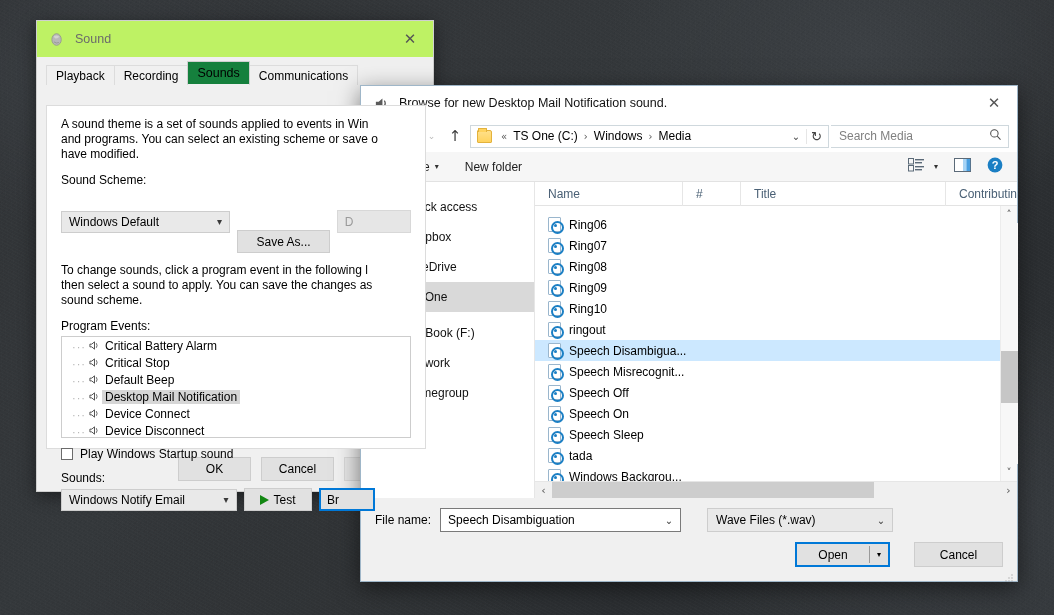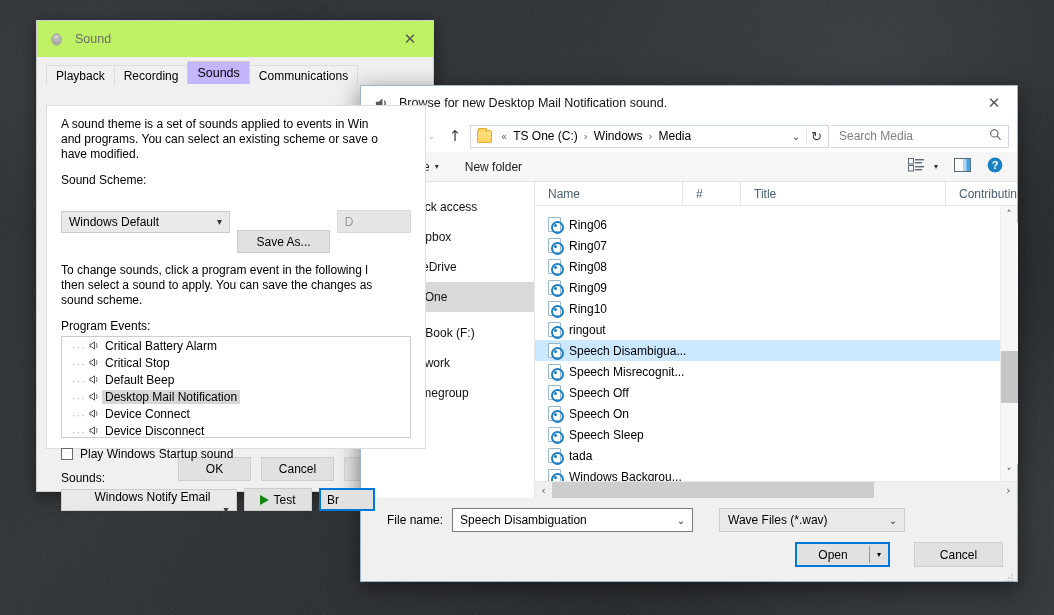--- a/index.html
+++ b/index.html
@@ -56,21 +56,21 @@
   .tabstrip{
     position:relative; height:22px; margin:5px 0 0 9px;
     display:flex; align-items:flex-end; font-size:12px; color:#000;
   }
   .tab{
     height:20px; padding:0 9px; display:flex; align-items:center;
     border:1px solid #dcdcdc; border-bottom:none; background:#f0f0f0;
     margin-right:-1px; position:relative; top:1px;
   }
   .tab.active{
-    background:#c4b5fd; height:23px; top:0; border-color:#d0d0d0; z-index:3;
+    background:#15803d; height:23px; top:0; border-color:#d0d0d0; z-index:3;
     font-size:12.5px;
   }
   .tabbody{
     position:absolute; left:9px; top:84px; width:380px; height:344px;
     background:#fff; border:1px solid #dcdcdc; z-index:1;
   }
   .sd-body{ position:absolute; left:0; top:0; right:0; bottom:0; padding:11px 14px; font-size:12px; color:#000; }
   .sd-p { line-height:15px; margin:0 0 11px 0; }
   .sd-label{ margin:0 0 3px 0; }
 
@@ -219,21 +219,21 @@
     width:17px; background:#f7f7f7; border-left:1px solid #ececec;
     display:flex; flex-direction:column; align-items:center; flex:none; position:relative;
   }
   .vs-arrow{ height:17px;width:17px;display:flex;align-items:center;justify-content:center;
              color:#555;font-size:10px;font-family:"DejaVu Sans",sans-serif;}
   .vs-track{ flex:1; width:17px; position:relative; background:#f7f7f7;}
   .vs-thumb{ position:absolute; left:0; width:17px; background:#c6c6c6;}
 
   .footer{ height:83px; background:#f0f0f0; padding:10px 14px 0 14px; position:relative;}
   .fname-row{ display:flex; align-items:center; gap:9px;}
-  .fname-label{ font-size:12px; color:#000;margin-left:12px; }
+  .fname-label{ font-size:12px; color:#000; }
   .fname-input{
     width:241px; height:24px; border:1px solid #7a7a7a; background:#fff;
     display:flex; align-items:center; padding:0 0 0 7px; font-size:12px; color:#000;
   }
   .fname-input .chev{ margin-left:auto;width:22px;text-align:center;color:#3a3a3a;font-size:10px;
                       font-family:"DejaVu Sans",sans-serif;}
   .ftype{
     width:186px; height:24px; border:1px solid #cdcdcd; background:#e9e9e9;
     display:flex; align-items:center; padding:0 0 0 8px; font-size:12px; color:#000;
   }
@@ -363,21 +363,21 @@
         </div>
       </div>
 
       <div class="chk">
         <span class="chkbox"></span>
         <span>Play Windows Startup sound</span>
       </div>
 
       <div class="sd-label" style="margin-top:10px;">Sounds:</div>
       <div class="row">
-        <div class="combo" style="width:176px;flex-direction:column;">
+        <div class="combo" style="width:176px;">
           <span>Windows Notify Email</span>
           <span class="chev">▾</span>
         </div>
         <div class="btn" style="width:68px;">
           <span class="playglyph"></span>
           <span>Test</span>
         </div>
         <div class="btn focus" style="width:56px;justify-content:flex-start;padding-left:6px;overflow:hidden;">Br</div>
       </div>
     </div>

